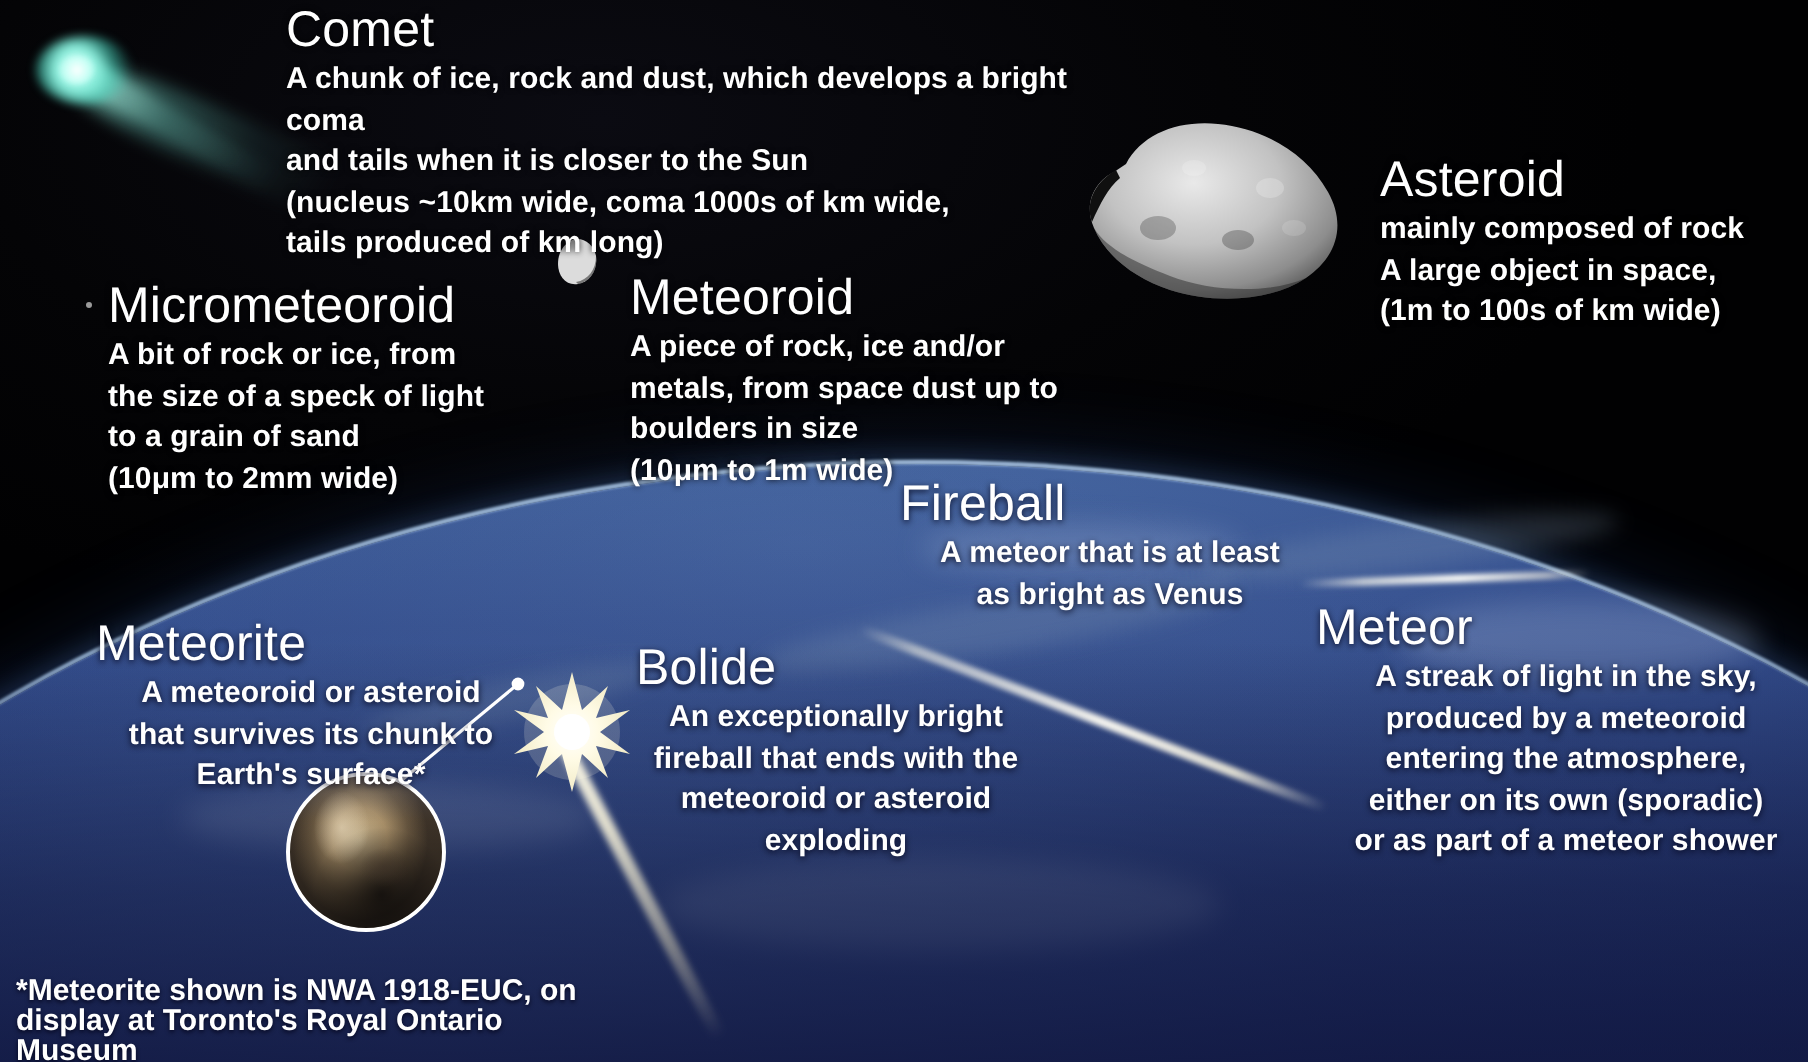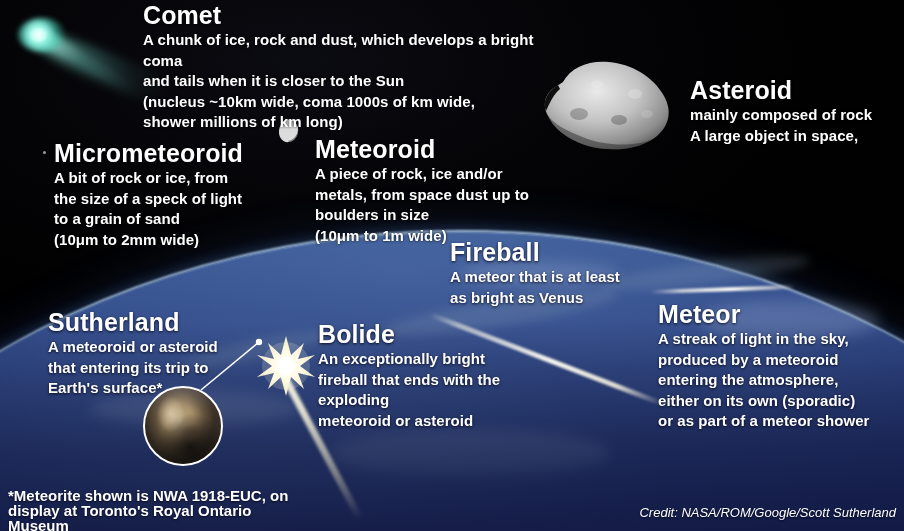--- a/index.html
+++ b/index.html
@@ -74,38 +74,38 @@
     left: 0; right: 0; bottom: 0;
     height: 210px;
     background: linear-gradient(180deg, rgba(12,18,52,0) 0%, rgba(14,20,58,0.55) 60%, rgba(16,22,62,0.85) 100%);
     pointer-events: none;
   }
 
   
   .block { position: absolute; }
   .block h2 {
     margin: 0 0 1px 0;
-    font-weight: bold;
+    font-weight: normal;
     font-size: 25px;
     line-height: 28px;
     color: #ffffff;
     letter-spacing: 0.1px;
   }
   .block p {
     margin: 0;
     font-size: 15px;
     line-height: 20.5px;
     color: #ffffff;
     font-weight: bold;
     letter-spacing: 0.05px;
   }
   .onspace h2 { text-shadow: 0 0 3px rgba(0,0,0,0.9); }
   .onspace p  { text-shadow: 0 0 3px rgba(0,0,0,0.9); }
   .onearth h2 { text-shadow: 0 1px 3px rgba(0,0,20,0.85); }
-  .onearth p  { text-shadow: 0 1px 3px rgba(0,0,20,0.85); }
+  .onearth p  { text-shadow: 0 1px 3px rgba(0,0,20,0.85); text-align: center; }
 
   #comet-block    { left: 143px; top: 1px;   width: 430px; }
   #asteroid-block { left: 690px; top: 76px;  width: 215px; }
   #meteoroid-block{ left: 315px; top: 109px; width: 240px; margin-top: 26px; }
   #micro-block    { left: 54px;  top: 139px; width: 235px; }
   #fireball-block { left: 450px; top: 238px; width: 210px; }
   #meteor-block   { left: 658px; top: 300px; width: 250px; }
   #bolide-block   { left: 318px; top: 320px; width: 200px; }
   #meteorite-block{ left: 48px;  top: 308px; width: 215px; }
 
@@ -355,27 +355,28 @@
   </svg>
   <div id="meteorite-photo">
     <div class="mshade"></div>
   </div>
 
   <div class="block onspace" id="comet-block">
     <h2>Comet</h2>
     <p>A chunk of ice, rock and dust, which develops a bright coma</p>
     <p>and tails when it is closer to the Sun</p>
     <p>(nucleus ~10km wide, coma 1000s of km wide,</p>
-    <p>shower millions of km long)</p>
+    <p>tails produced of km long)</p>
   </div>
 
   <div class="block onspace" id="asteroid-block">
     <h2>Asteroid</h2>
     <p>mainly composed of rock</p>
     <p>A large object in space,</p>
+    <p>(1m to 100s of km wide)</p>
   </div>
 
   <div class="block onspace" id="meteoroid-block">
     <h2>Meteoroid</h2>
     <p>A piece of rock, ice and/or</p>
     <p>metals, from space dust up to</p>
     <p>boulders in size</p>
     <p>(10μm to 1m wide)</p>
   </div>
 
@@ -399,27 +400,26 @@
     <p>produced by a meteoroid</p>
     <p>entering the atmosphere,</p>
     <p>either on its own (sporadic)</p>
     <p>or as part of a meteor shower</p>
   </div>
 
   <div class="block onearth" id="bolide-block">
     <h2>Bolide</h2>
     <p>An exceptionally bright</p>
     <p>fireball that ends with the</p>
+    <p>meteoroid or asteroid</p>
     <p>exploding</p>
-    <p>meteoroid or asteroid</p>
   </div>
 
   <div class="block onearth" id="meteorite-block">
-    <h2>Sutherland</h2>
+    <h2>Meteorite</h2>
     <p>A meteoroid or asteroid</p>
-    <p>that entering its trip to</p>
+    <p>that survives its chunk to</p>
     <p>Earth's surface*</p>
   </div>
 
   <div id="footnote">*Meteorite shown is NWA 1918-EUC, on display at Toronto's Royal Ontario Museum</div>
-  <div id="credit">Credit: NASA/ROM/Google/Scott Sutherland</div>
 
 </div>
 
 </body></html>

